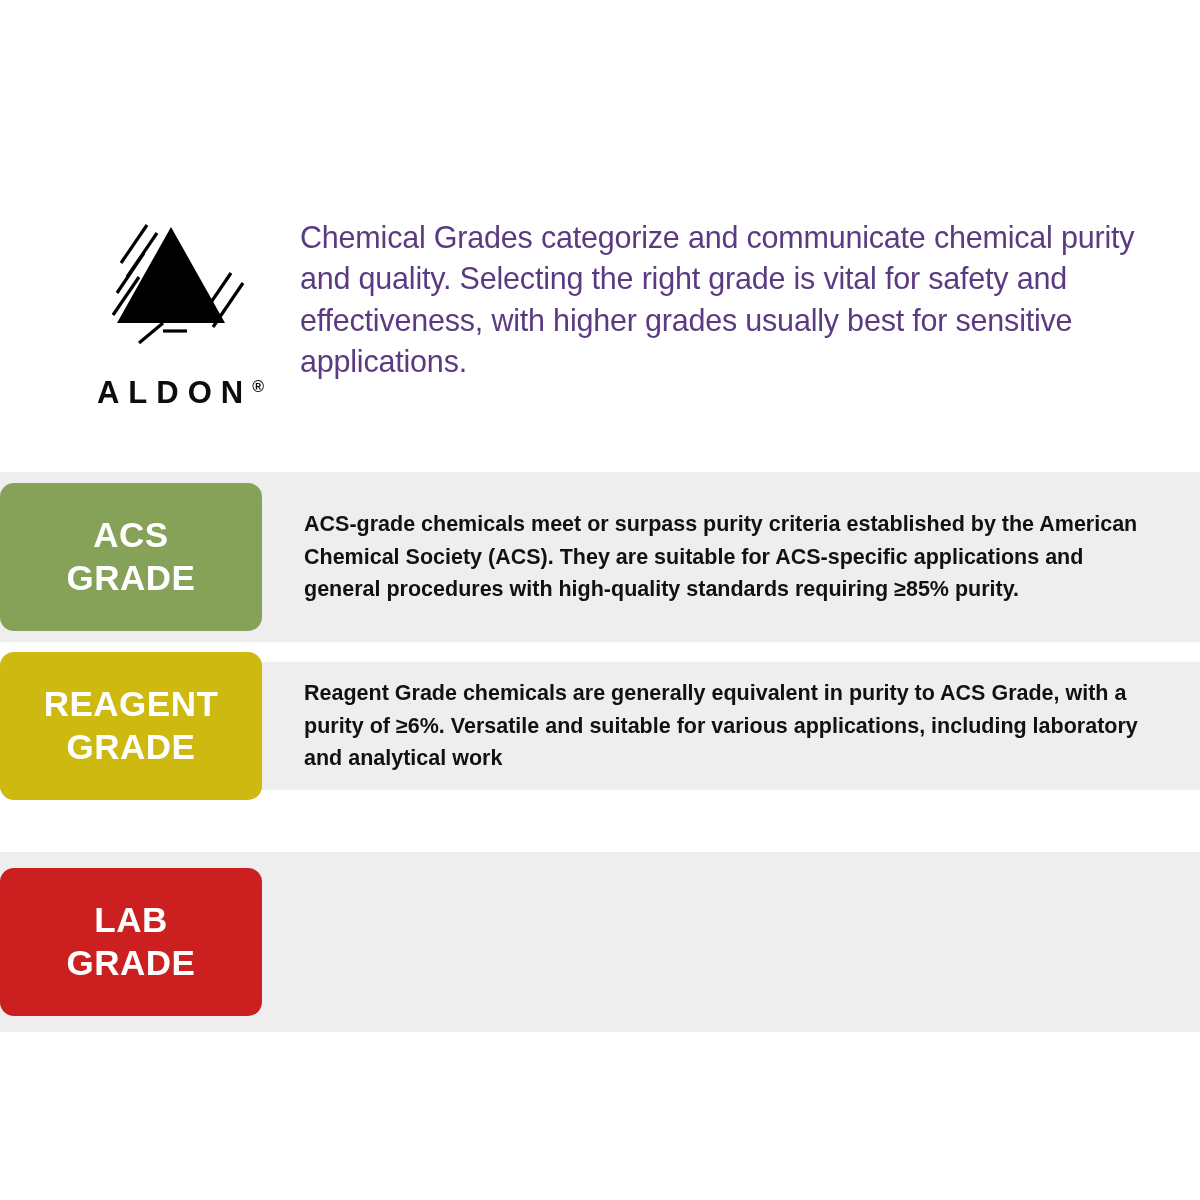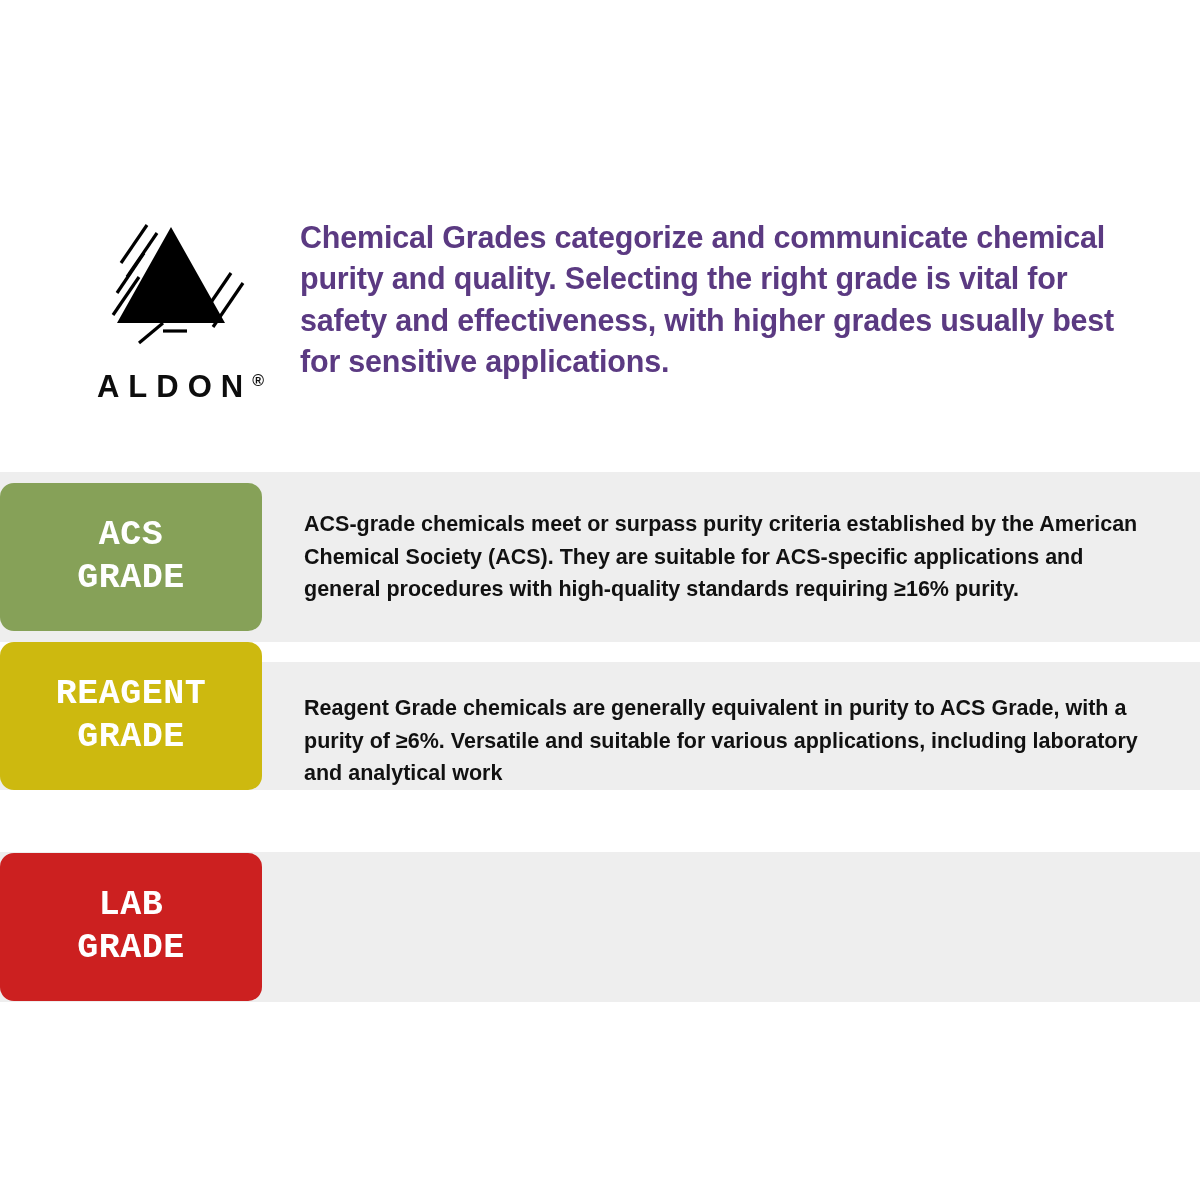--- a/index.html
+++ b/index.html
@@ -37,75 +37,74 @@
     display: flex;
     flex-direction: column;
     align-items: center;
   }
   .logo-mark {
     width: 150px;
     height: 150px;
     display: block;
   }
   .logo-word {
-    margin-top: 14px;
+    margin-top: 20px;
     font-family: "Liberation Sans", sans-serif;
     font-weight: bold;
     font-size: 31px;
     letter-spacing: 9px;
     color: #0d0d0d;
     position: relative;
     padding-left: 6px;
   }
   .logo-word .reg {
     font-size: 16px;
     vertical-align: super;
     letter-spacing: 0;
   }
   .intro {
     flex: 1;
     padding-right: 50px;
     padding-top: 12px;
     color: #5b3a82;
-    font-weight: bold;
+    font-weight: normal;
     font-size: 30.5px;
     line-height: 1.36;
     letter-spacing: -0.2px;
   }
 
   
   .row {
     position: absolute;
     left: 0;
     width: 1200px;
     background: #eeeeee;
     display: flex;
     align-items: center;
   }
   .row-acs      { top: 472px;  height: 170px; }
-  .row-reagent  { top: 662px;  height: 128px; align-items: flex-end; }
-  .row-lab      { top: 852px;  height: 150px; }
+  .row-reagent  { top: 662px;  height: 128px; }
+  .row-lab      { top: 852px;  height: 180px; }
 
   .badge {
     width: 262px;
     min-width: 262px;
     height: 148px;
     border-radius: 14px;
     display: flex;
     flex-direction: column;
     align-items: center;
     justify-content: center;
     color: #ffffff;
     font-weight: bold;
     font-size: 35px;
     line-height: 1.22;
     letter-spacing: 0.5px;
     text-align: center;
     box-sizing: border-box;
-    font-family: Liberation Mono, monospace;
   }
   .badge span { display: block; }
 
   .row-desc {
     flex: 1;
     padding-left: 42px;
     padding-right: 50px;
     color: #111111;
     font-weight: bold;
     font-size: 21.5px;
@@ -137,21 +136,21 @@
     </div>
 
     <div class="intro">Chemical Grades categorize and communicate chemical purity and quality. Selecting the right grade is vital for safety and effectiveness, with higher grades usually best for sensitive applications.</div>
   </div>
 
   <div class="row row-acs">
     <div class="badge" style="background:#86a158;">
       <span>ACS</span>
       <span>GRADE</span>
     </div>
-    <div class="row-desc">ACS-grade chemicals meet or surpass purity criteria established by the American Chemical Society (ACS). They are suitable for ACS-specific applications and general procedures with high-quality standards requiring ≥16% purity.</div>
+    <div class="row-desc">ACS-grade chemicals meet or surpass purity criteria established by the American Chemical Society (ACS). They are suitable for ACS-specific applications and general procedures with high-quality standards requiring ≥85% purity.</div>
   </div>
 
   <div class="row row-reagent">
     <div class="badge" style="background:#cdb90f;">
       <span>REAGENT</span>
       <span>GRADE</span>
     </div>
     <div class="row-desc">Reagent Grade chemicals are generally equivalent in purity to ACS Grade, with a purity of ≥6%. Versatile and suitable for various applications, including laboratory and analytical work</div>
   </div>
 

